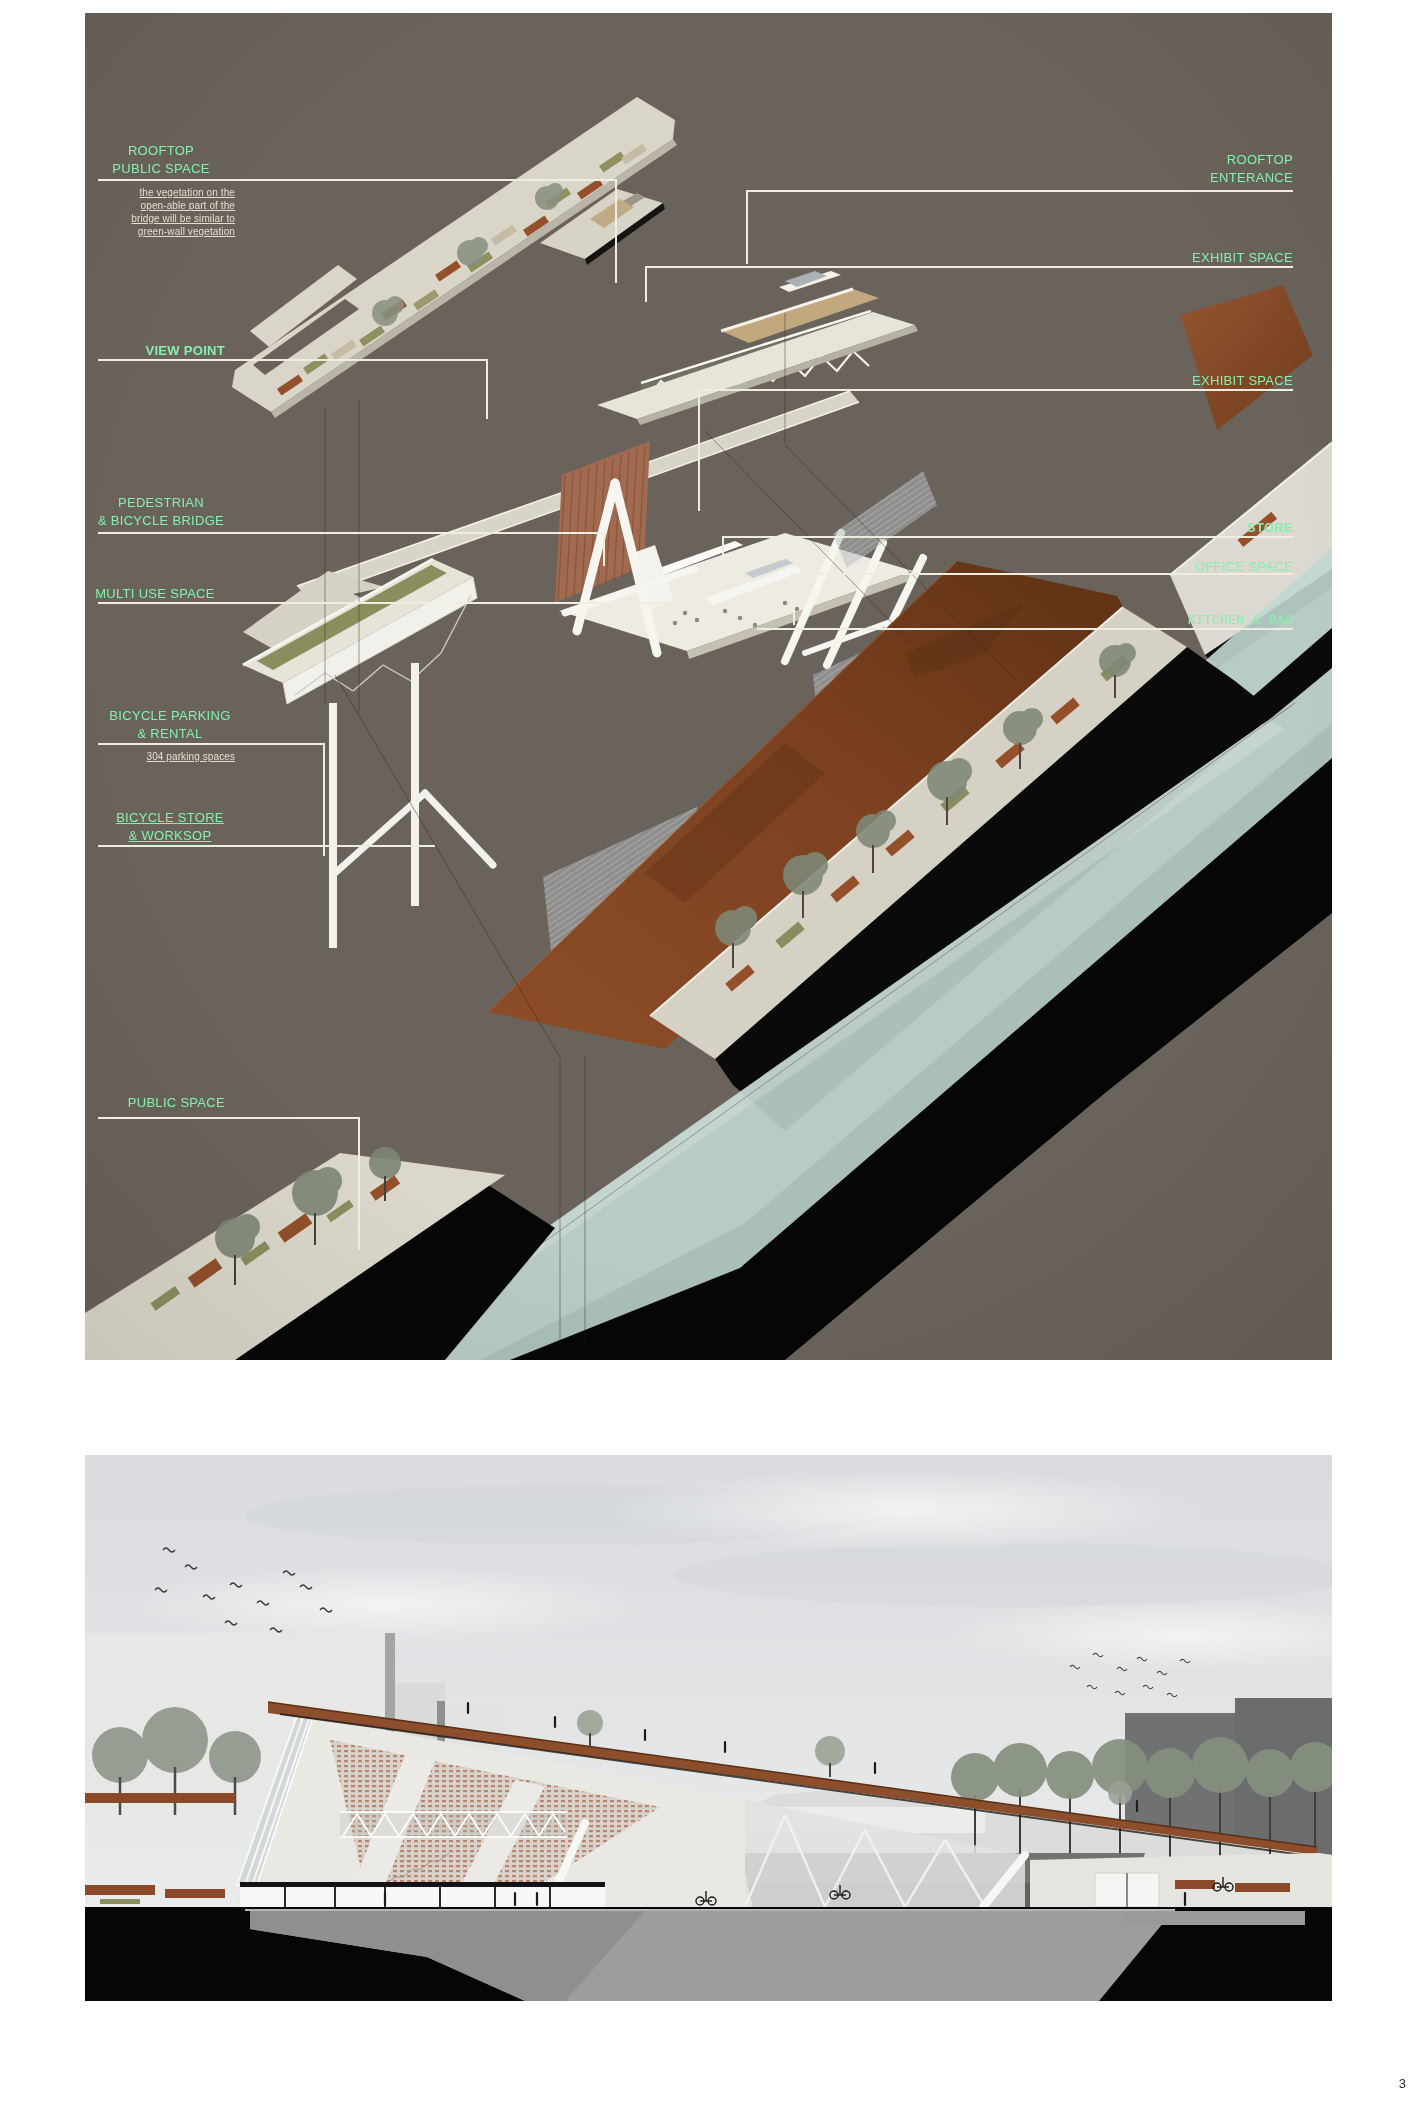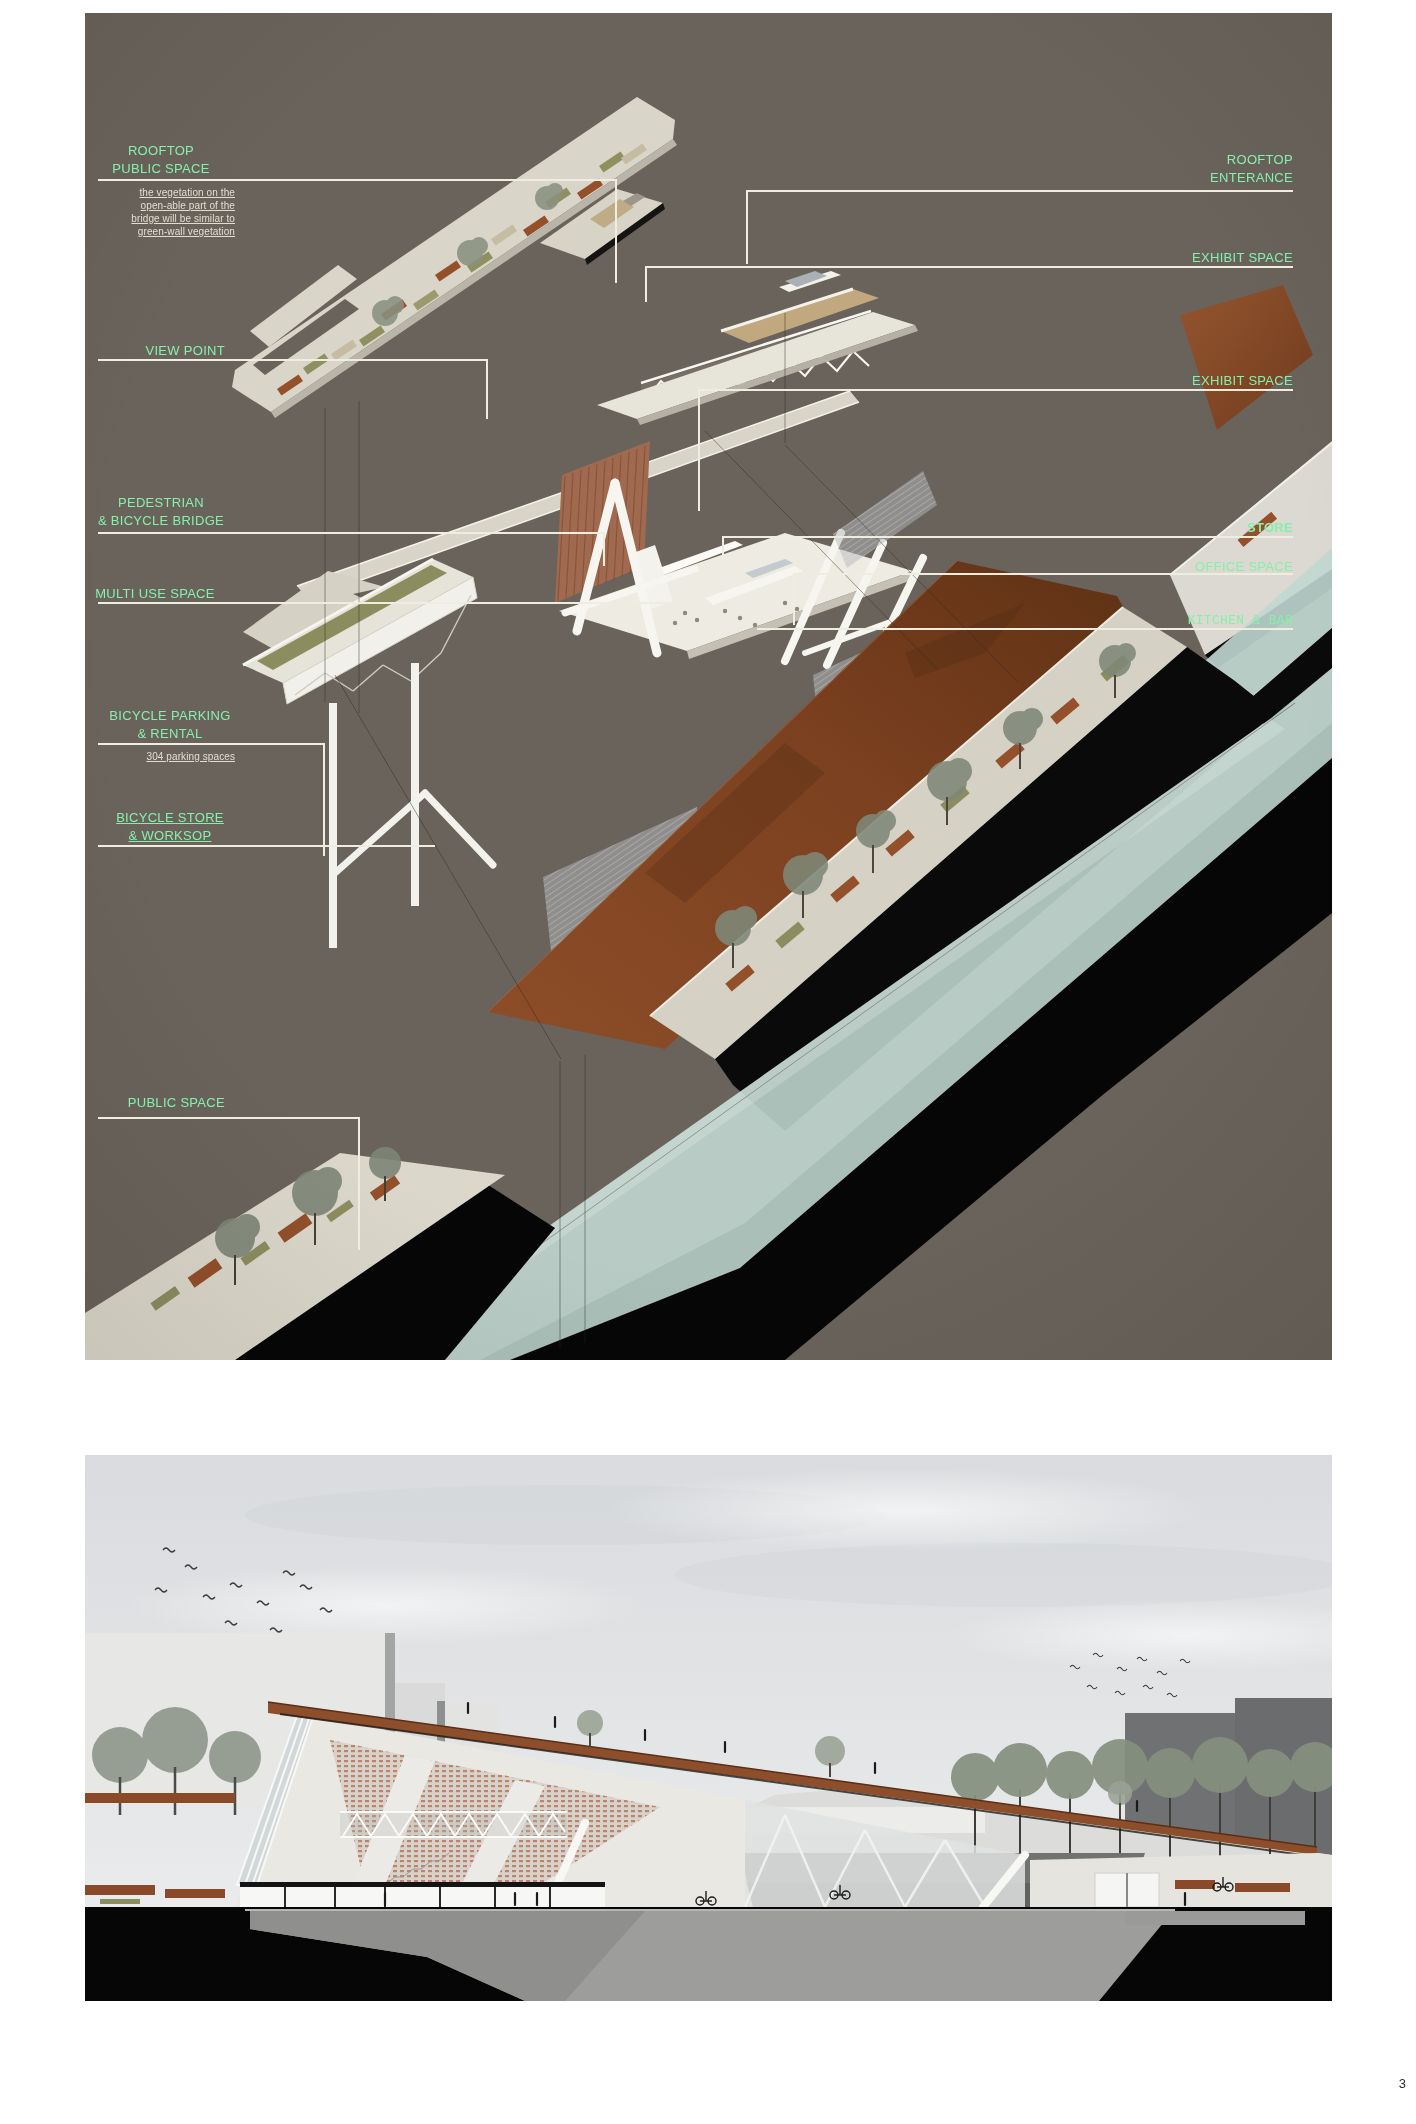--- a/index.html
+++ b/index.html
@@ -292,21 +292,21 @@
 
     <div class="lbl t-center" style="left:0;top:129px;width:152px;">ROOFTOP
 PUBLIC SPACE</div>
     <div class="hline" style="left:13px;top:166px;width:518px;"></div>
     <div class="vline" style="left:530px;top:166px;height:104px;"></div>
     <div class="lbl-note t-right" style="left:0;top:173px;width:150px;">the vegetation on the
 open-able part of the
 bridge will be similar to
 green-wall vegetation</div>
 
-    <div class="lbl t-right" style="left:0;top:329px;width:140px;">VIEW POINT</div>
+    <div class="lbl t-right" style="left:0;top:329px;width:140px;font-weight:bold;">VIEW POINT</div>
     <div class="hline" style="left:13px;top:346px;width:390px;"></div>
     <div class="vline" style="left:401px;top:346px;height:60px;"></div>
 
     <div class="lbl t-center" style="left:0;top:481px;width:152px;">PEDESTRIAN
 &amp; BICYCLE BRIDGE</div>
     <div class="hline" style="left:13px;top:519px;width:507px;"></div>
     <div class="vline" style="left:518px;top:519px;height:34px;"></div>
 
     <div class="lbl t-right" style="left:0;top:572px;width:140px;text-align:center;">MULTI USE SPACE</div>
     <div class="hline" style="left:13px;top:589px;width:593px;"></div>

